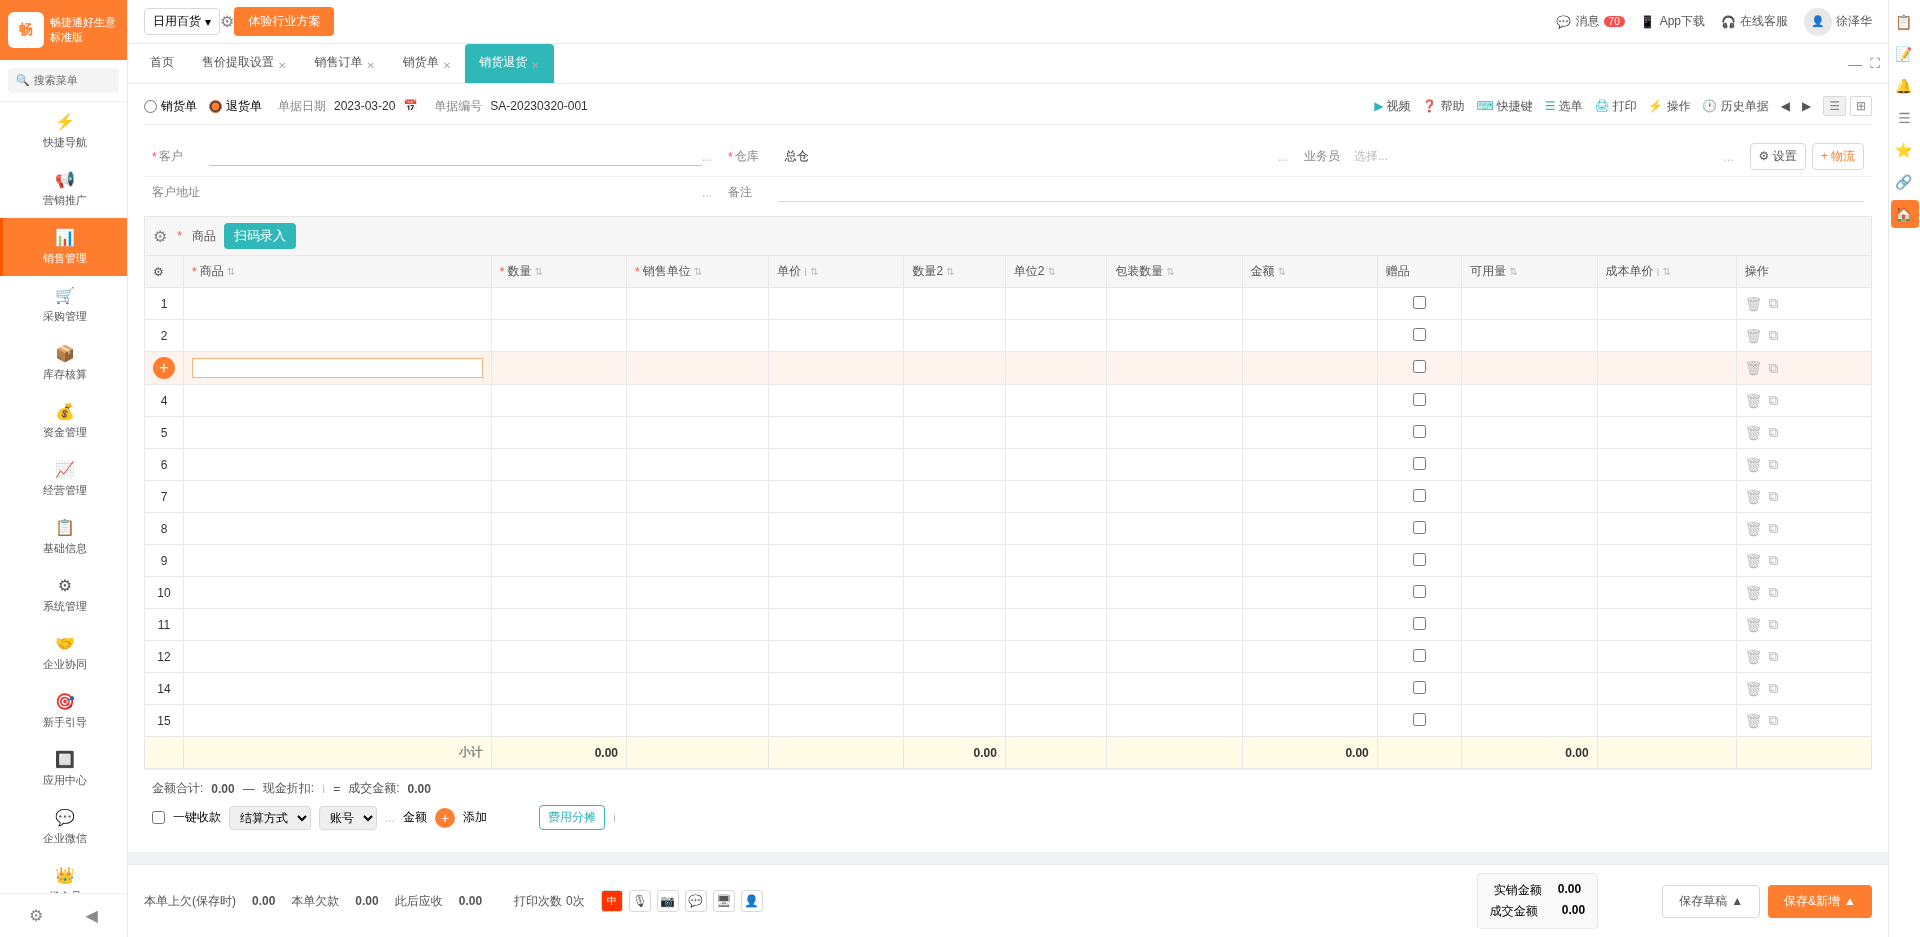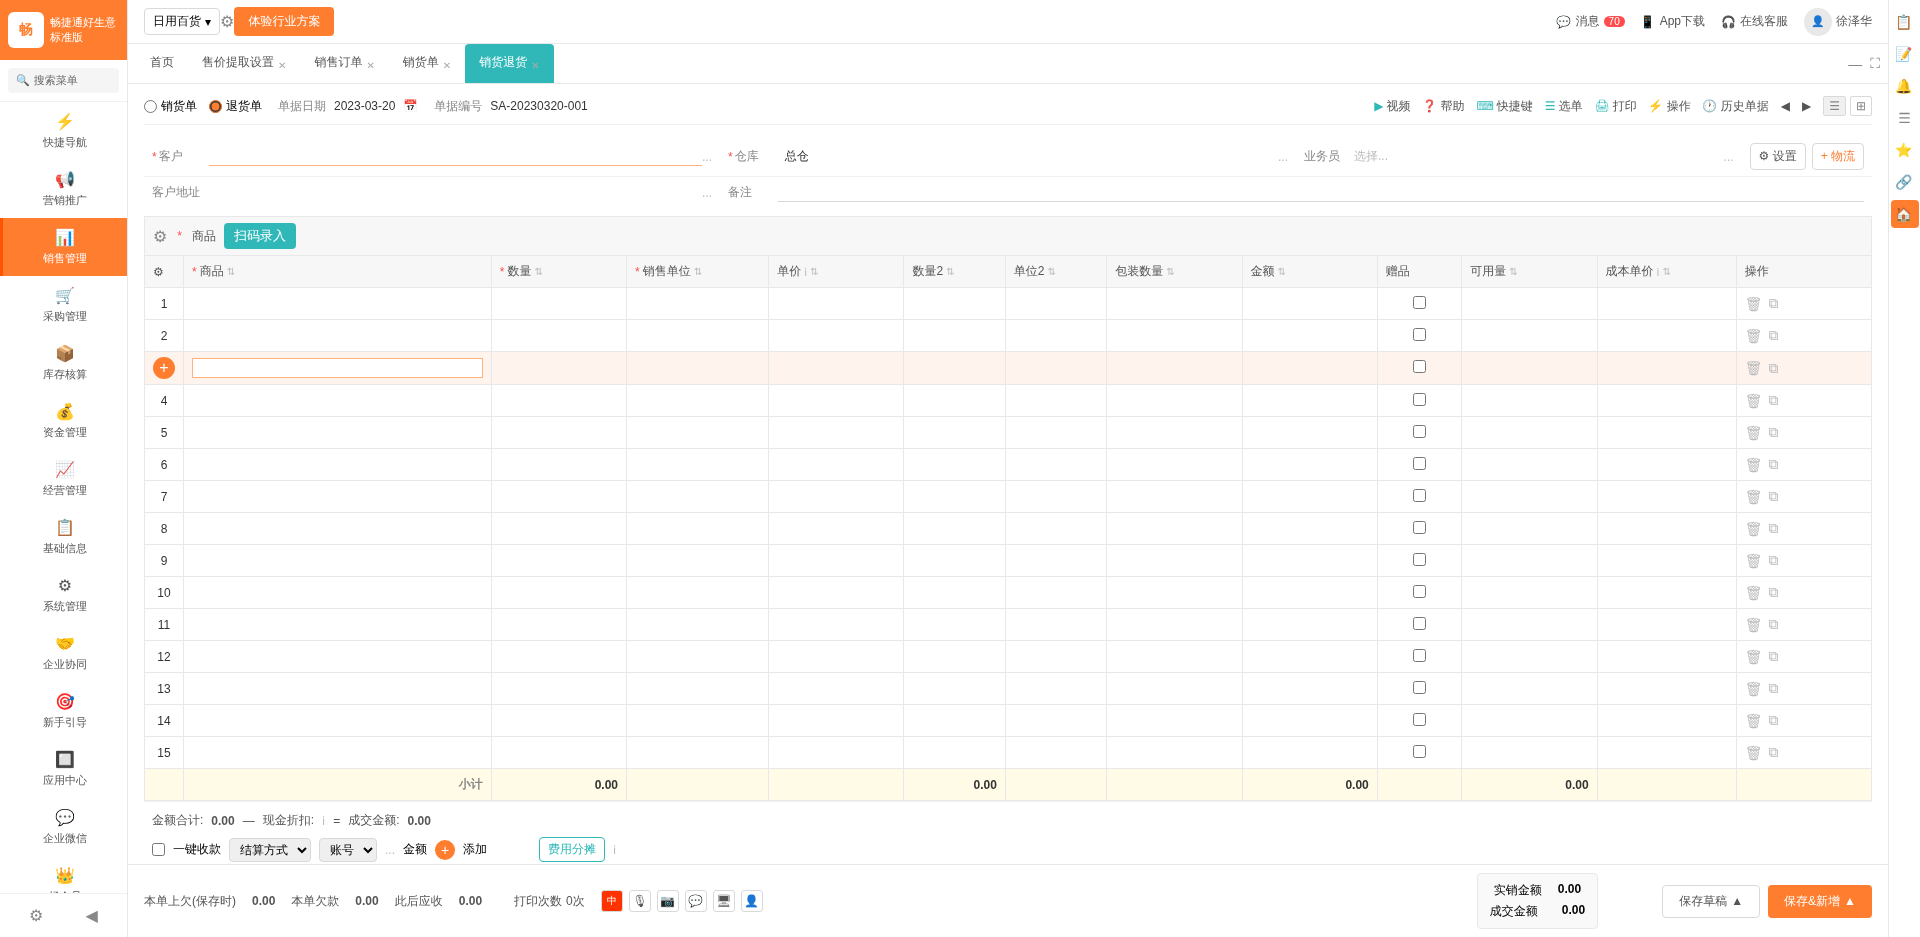--- a/index.html
+++ b/index.html
@@ -701,40 +701,20 @@
                   <td></td>
                   <td></td>
                   <td>
                     <div class="col-actions">
                       <span class="action-icon">🗑</span>
                       <span class="action-icon">⧉</span>
                     </div>
                   </td>
                 </tr>
               <tr>
-                  <td class="row-num">13</td>
-                  <td></td>
-                  <td></td>
-                  <td></td>
-                  <td></td>
-                  <td></td>
-                  <td></td>
-                  <td></td>
-                  <td></td>
-                  <td class="checkbox-cell"><input type="checkbox" style=""></td>
-                  <td></td>
-                  <td></td>
-                  <td>
-                    <div class="col-actions">
-                      <span class="action-icon">🗑</span>
-                      <span class="action-icon">⧉</span>
-                    </div>
-                  </td>
-                </tr>
-              <tr>
                   <td class="row-num">14</td>
                   <td></td>
                   <td></td>
                   <td></td>
                   <td></td>
                   <td></td>
                   <td></td>
                   <td></td>
                   <td></td>
                   <td class="checkbox-cell"><input type="checkbox" style=""></td>

